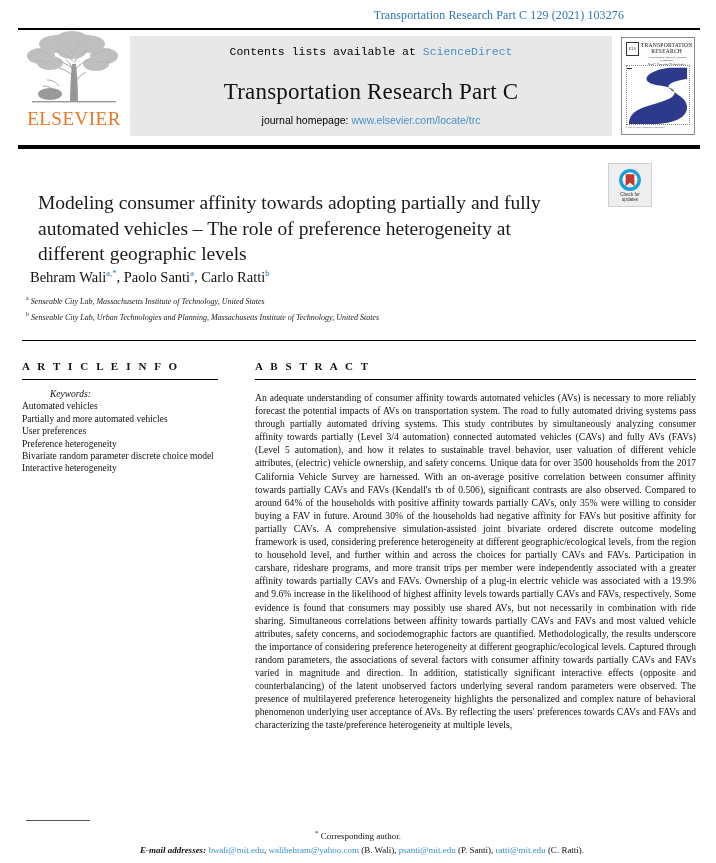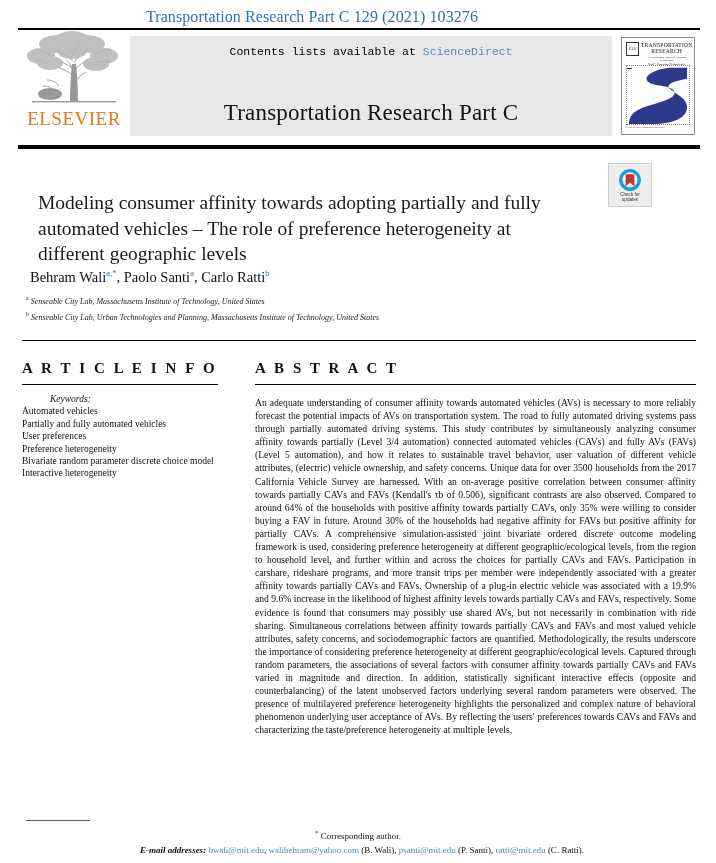--- a/index.html
+++ b/index.html
@@ -15,22 +15,22 @@
     color: #000000;
     overflow: hidden;
   }
 
   
   .running-head {
     position: absolute;
     top: 8px;
     left: 0;
     width: 624px;
-    text-align: center;
-    font-size: 16px;
+    text-align: right;
+    font-size: 12px;
     color: #2d74b5;
     letter-spacing: 0.1px;
   }
 
   
   .masthead {
     position: absolute;
     top: 28px;
     left: 18px;
     width: 682px;
@@ -245,21 +245,21 @@
     left: 22px;
     width: 196px;
   }
   .col-abstract {
     position: absolute;
     top: 360px;
     left: 255px;
     width: 441px;
   }
   .sec-head {
-    font-size: 15px;
+    font-size: 11px;
     letter-spacing: 2.6px;
     font-weight: 700;
     color: #111;
     font-family: "Liberation Serif", serif;
   }
   .sec-rule {
     height: 1px;
     background: #000;
     margin-top: 7px;
   }
@@ -348,20 +348,24 @@
     </svg>
     <div class="elsevier-word">ELSEVIER</div>
   </div>
 
   <div class="masthead-center">
     <div class="contents-line">
       <span>Contents lists available at</span>
       <span class="sd">ScienceDirect</span>
     </div>
     <div class="journal-name">Transportation Research Part C</div>
+    <div class="homepage-line">
+      <span>journal homepage:</span>
+      <span class="url">www.elsevier.com/locate/trc</span>
+    </div>
   </div>
 
   <div class="cover-wrap">
     <div class="cover">
       <div class="cover-top">
         <div class="cover-seal">
             <span>ELS</span>
           </div>
         <div class="cover-titles">
           <div class="cover-t1">TRANSPORTATION</div>
@@ -408,21 +412,21 @@
 </div>
 
 <div class="top-rule"></div>
 
 <div class="col-info">
   <div class="sec-head">A R T I C L E  I N F O</div>
   <div class="sec-rule"></div>
   <div class="keywords">
     <div class="kw-label">Keywords:</div>
     <div>Automated vehicles</div>
-    <div>Partially and fully automated vehicles</div>
+    <div>Partially and more automated vehicles</div>
     <div>User preferences</div>
     <div>Preference heterogeneity</div>
     <div>Bivariate random parameter discrete choice model</div>
     <div>Interactive heterogeneity</div>
   </div>
 </div>
 
 <div class="col-abstract">
   <div class="sec-head">A B S T R A C T</div>
   <div class="sec-rule"></div>

